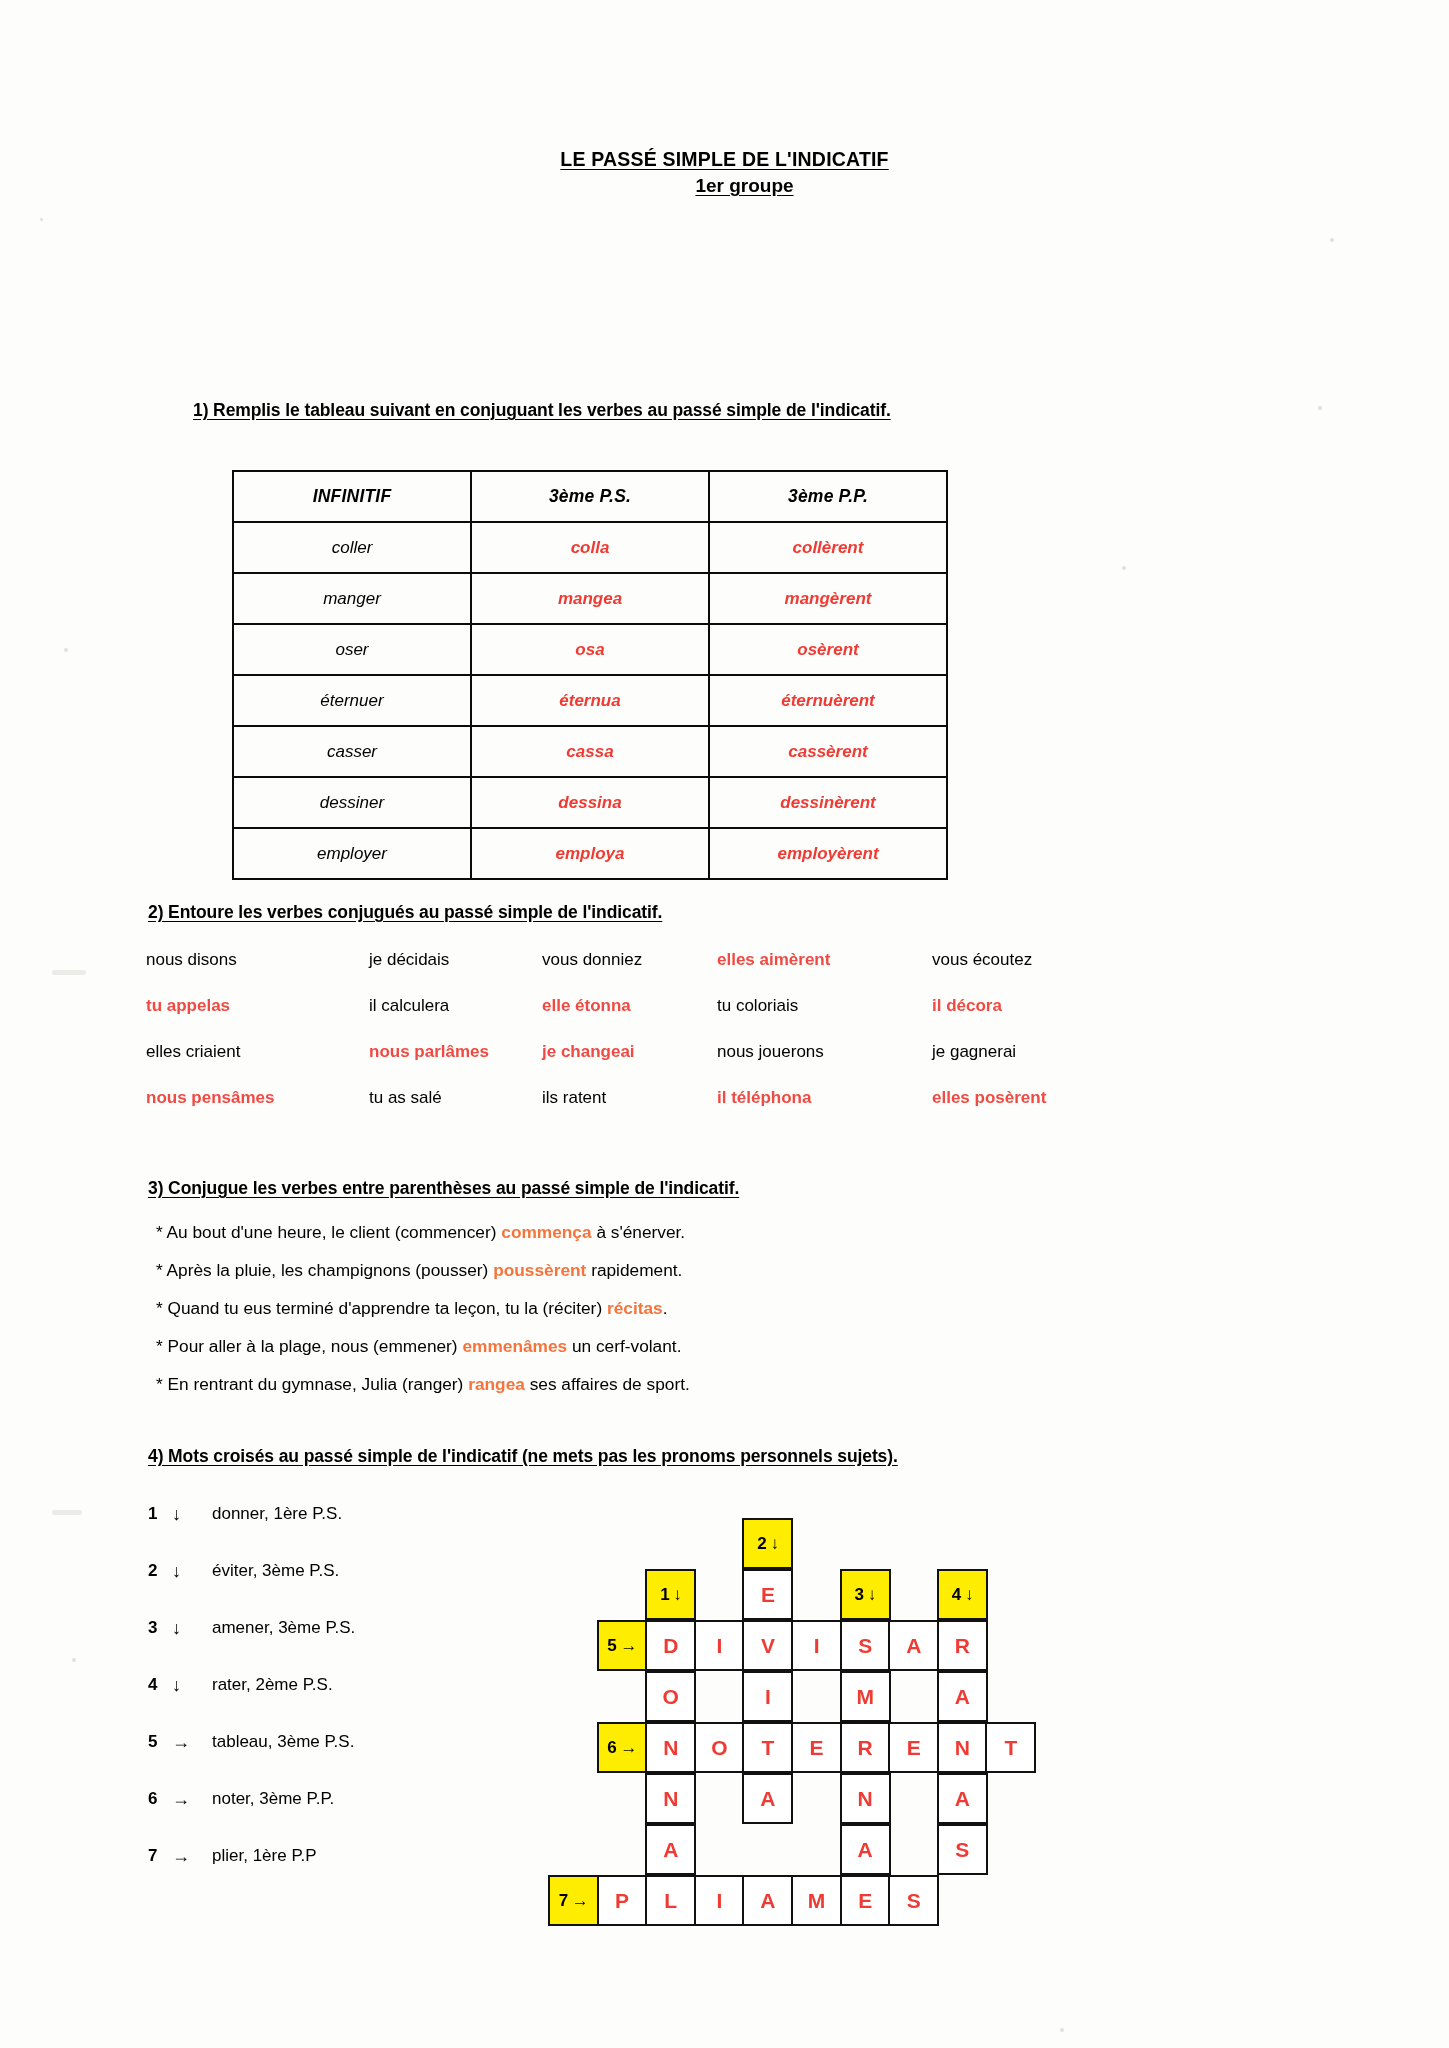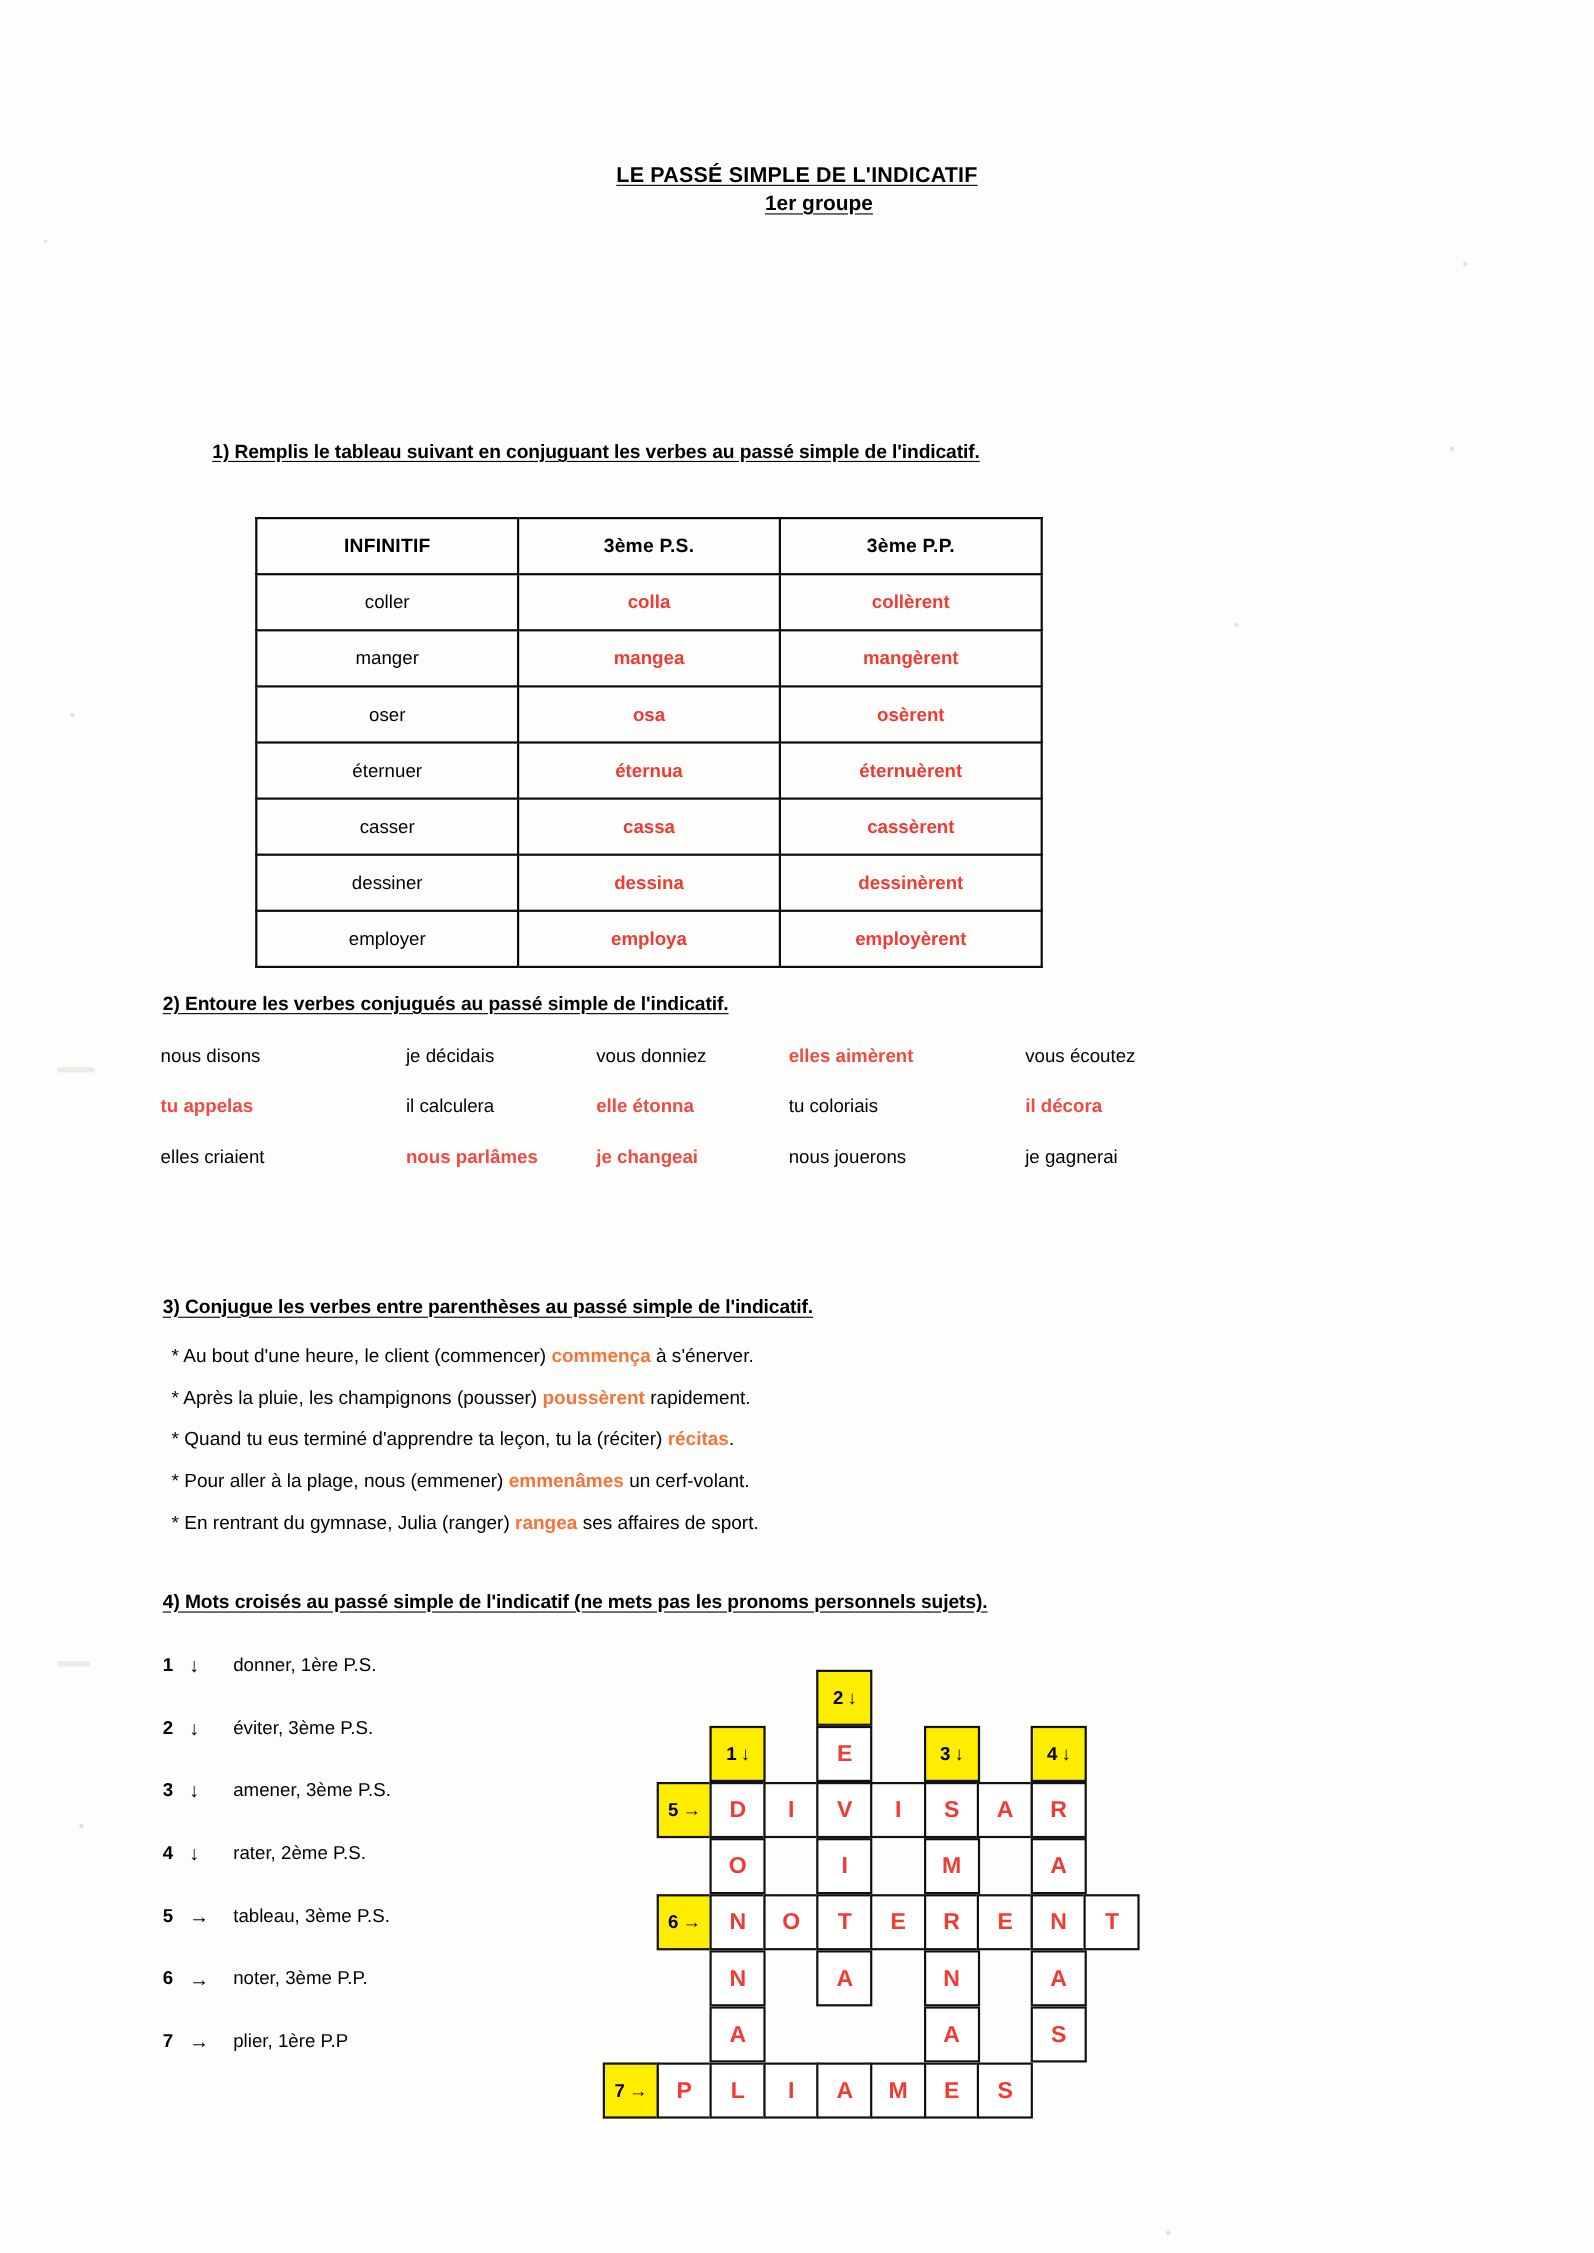--- a/index.html
+++ b/index.html
@@ -39,21 +39,21 @@
   #sec3-head { position:absolute; left:148px; top:1030px; }
   #sec4-head { position:absolute; left:148px; top:1298px; }
 
   
   .tbl-wrap { position:absolute; left:232px; top:322px; }
   table.conj { border-collapse:collapse; }
   table.conj td, table.conj th {
     border:2.2px solid #0b0b0b;
     width:238px; height:51px;
     text-align:center; vertical-align:middle;
-    font-size:17px; font-weight:normal;
+    font-size:17px; font-weight:normal;font-style:italic;
   }
   table.conj th { font-weight:bold; font-size:17.5px; letter-spacing:.2px; }
   table.conj td.ans { color:#ef3b33; font-weight:bold; }
 
   
   .w-grid { position:absolute; left:146px; top:802px; width:1160px; }
   .w-row { display:flex; height:46px; align-items:flex-start; }
   .w-cell { font-size:17px; }
   .w-cell.red { color:#ef4a43; font-weight:bold; }
   .c0 { width:223px; }
@@ -179,20 +179,27 @@
         <div class="w-cell c3">tu coloriais</div>
         <div class="w-cell c4 red">il décora</div>
       </div>
       <div class="w-row">
         <div class="w-cell c0">elles criaient</div>
         <div class="w-cell c1 red">nous parlâmes</div>
         <div class="w-cell c2 red">je changeai</div>
         <div class="w-cell c3">nous jouerons</div>
         <div class="w-cell c4">je gagnerai</div>
       </div>
+      <div class="w-row">
+        <div class="w-cell c0 red">nous pensâmes</div>
+        <div class="w-cell c1">tu as salé</div>
+        <div class="w-cell c2">ils ratent</div>
+        <div class="w-cell c3 red">il téléphona</div>
+        <div class="w-cell c4 red">elles posèrent</div>
+      </div>
     </div>
 
   <div id="sec3-head" class="sec-head">3) Conjugue les verbes entre parenthèses au passé simple de l'indicatif.</div>
   <div class="s3" id="sentences">
       <div class="line"><span>* Au bout d'une heure, le client (commencer) </span><span class="ans">commença</span><span> à s'énerver.</span></div>
       <div class="line"><span>* Après la pluie, les champignons (pousser) </span><span class="ans">poussèrent</span><span> rapidement.</span></div>
       <div class="line"><span>* Quand tu eus terminé d'apprendre ta leçon, tu la (réciter) </span><span class="ans">récitas</span><span>.</span></div>
       <div class="line"><span>* Pour aller à la plage, nous (emmener) </span><span class="ans">emmenâmes</span><span> un cerf-volant.</span></div>
       <div class="line"><span>* En rentrant du gymnase, Julia (ranger) </span><span class="ans">rangea</span><span> ses affaires de sport.</span></div>
     </div>

